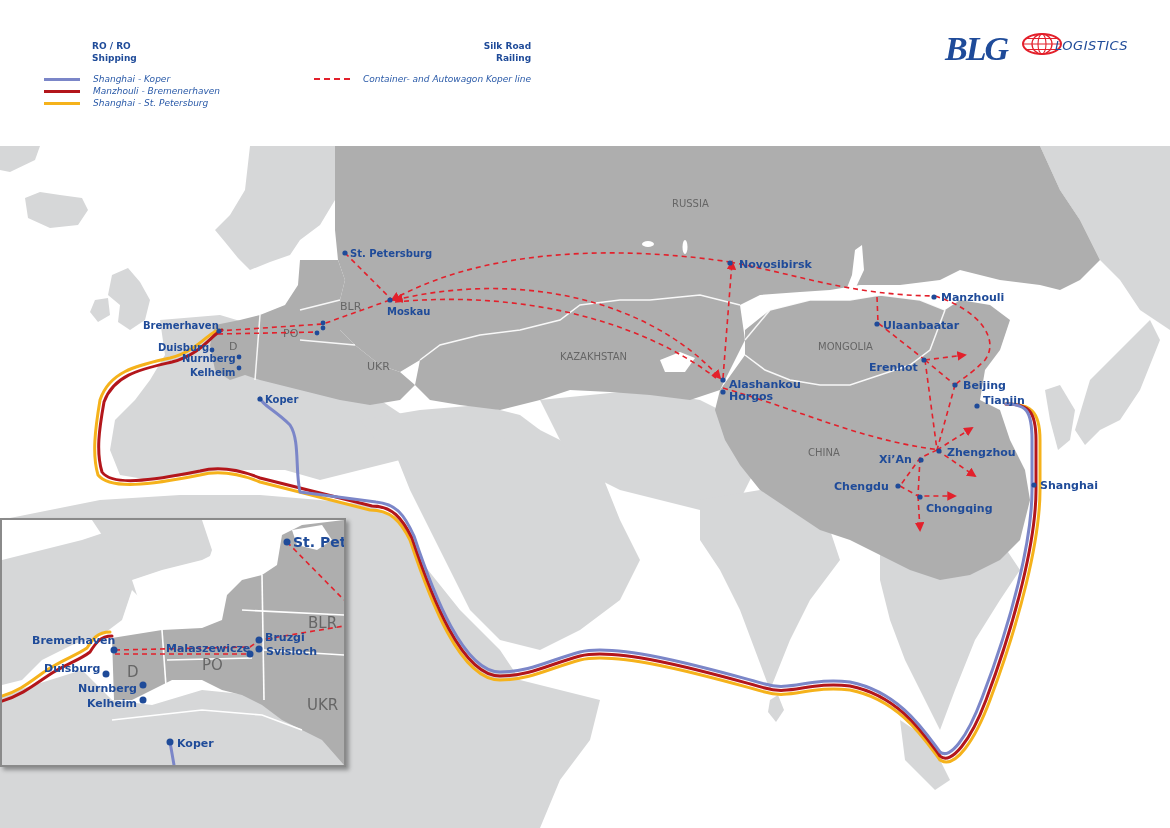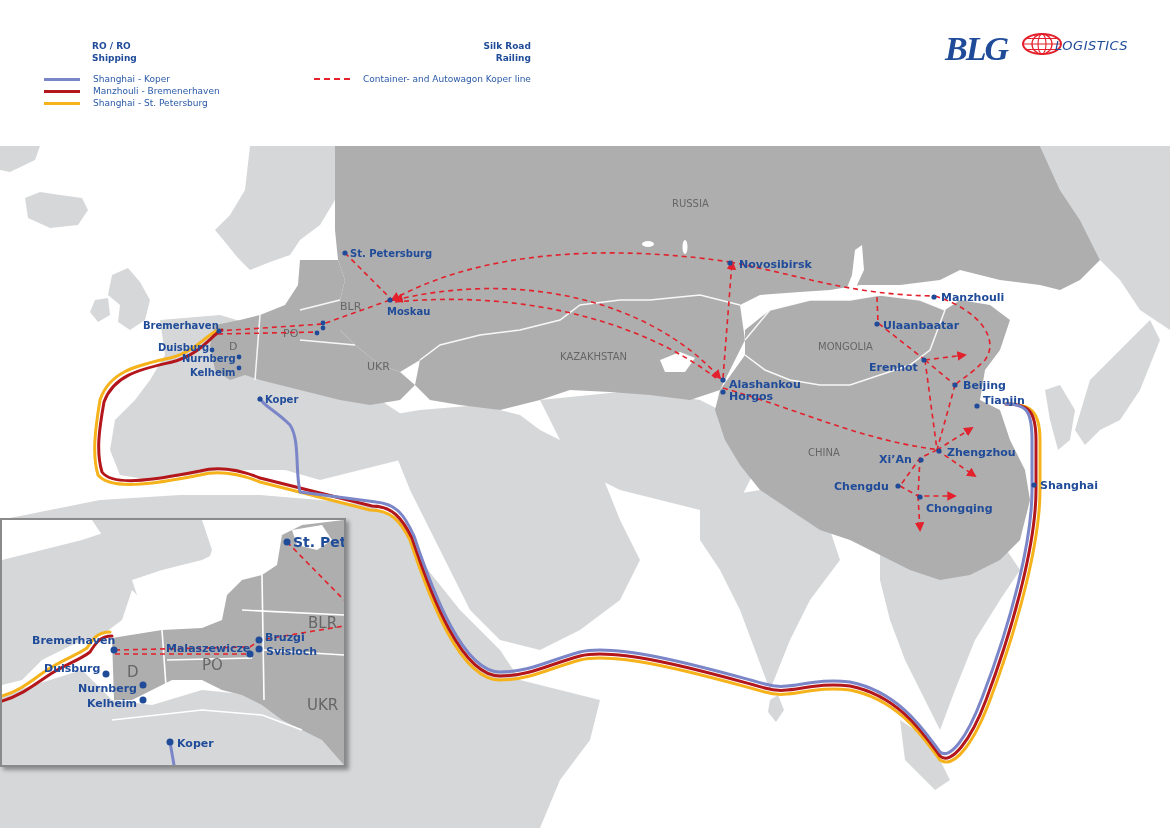--- a/index.html
+++ b/index.html
@@ -1,19 +1,19 @@
 <!DOCTYPE html>
 <html><head>
 <meta charset="utf-8">
 <style>
   html, body { margin: 0; padding: 0; background: #ffffff; }
   body { width: 1170px; height: 828px; position: relative; overflow: hidden; font-family: "DejaVu Sans", sans-serif; }
   .legend { position: absolute; color: #1f4b99; font-size: 9px; }
   .legend-title { font-weight: bold; color: #1f4b99; font-size: 9px; line-height: 12px; padding-left: 48px; }
-  .legend-row { display: flex; align-items: center; height: 12px; font-size: 9px; color: #2a5aa8; }
+  .legend-row { display: flex; align-items: center; height: 12px; font-size: 9px; color: #2a5aa8; font-style: italic; }
   .swatch { width: 36px; height: 3px; margin-right: 13px; }
   .dash-swatch { width: 36px; height: 0; border-top: 2px dashed #e3202b; margin-right: 13px; }
   #legend-roro { left: 44px; top: 40px; }
   #legend-rail { left: 314px; top: 40px; text-align: right; }
   .logo { position: absolute; left: 945px; top: 30px; width: 190px; height: 42px; }
   .logo-blg { position: absolute; left: 0; top: 0; font-family: Liberation Serif, serif; font-style: italic; font-weight: bold; font-size: 34px; color: #1f4b99; letter-spacing: -2px; line-height: 38px; }
   .logo-logistics { position: absolute; left: 110px; top: 8px; font-family: "DejaVu Sans", sans-serif; font-style: italic; font-size: 13px; color: #1f4b99; letter-spacing: 0.5px; }
   .map { position: absolute; left: 0; top: 146px; width: 1170px; height: 682px; }
   .inset { position: absolute; left: 0; top: 518px; width: 342px; height: 245px; border: 2px solid #8a8a8a; box-shadow: 3px 3px 4px rgba(0,0,0,0.35); overflow: hidden; background: #fff; }
   .city-label { font-family: "DejaVu Sans", sans-serif; font-weight: bold; fill: #1f4b99; }

